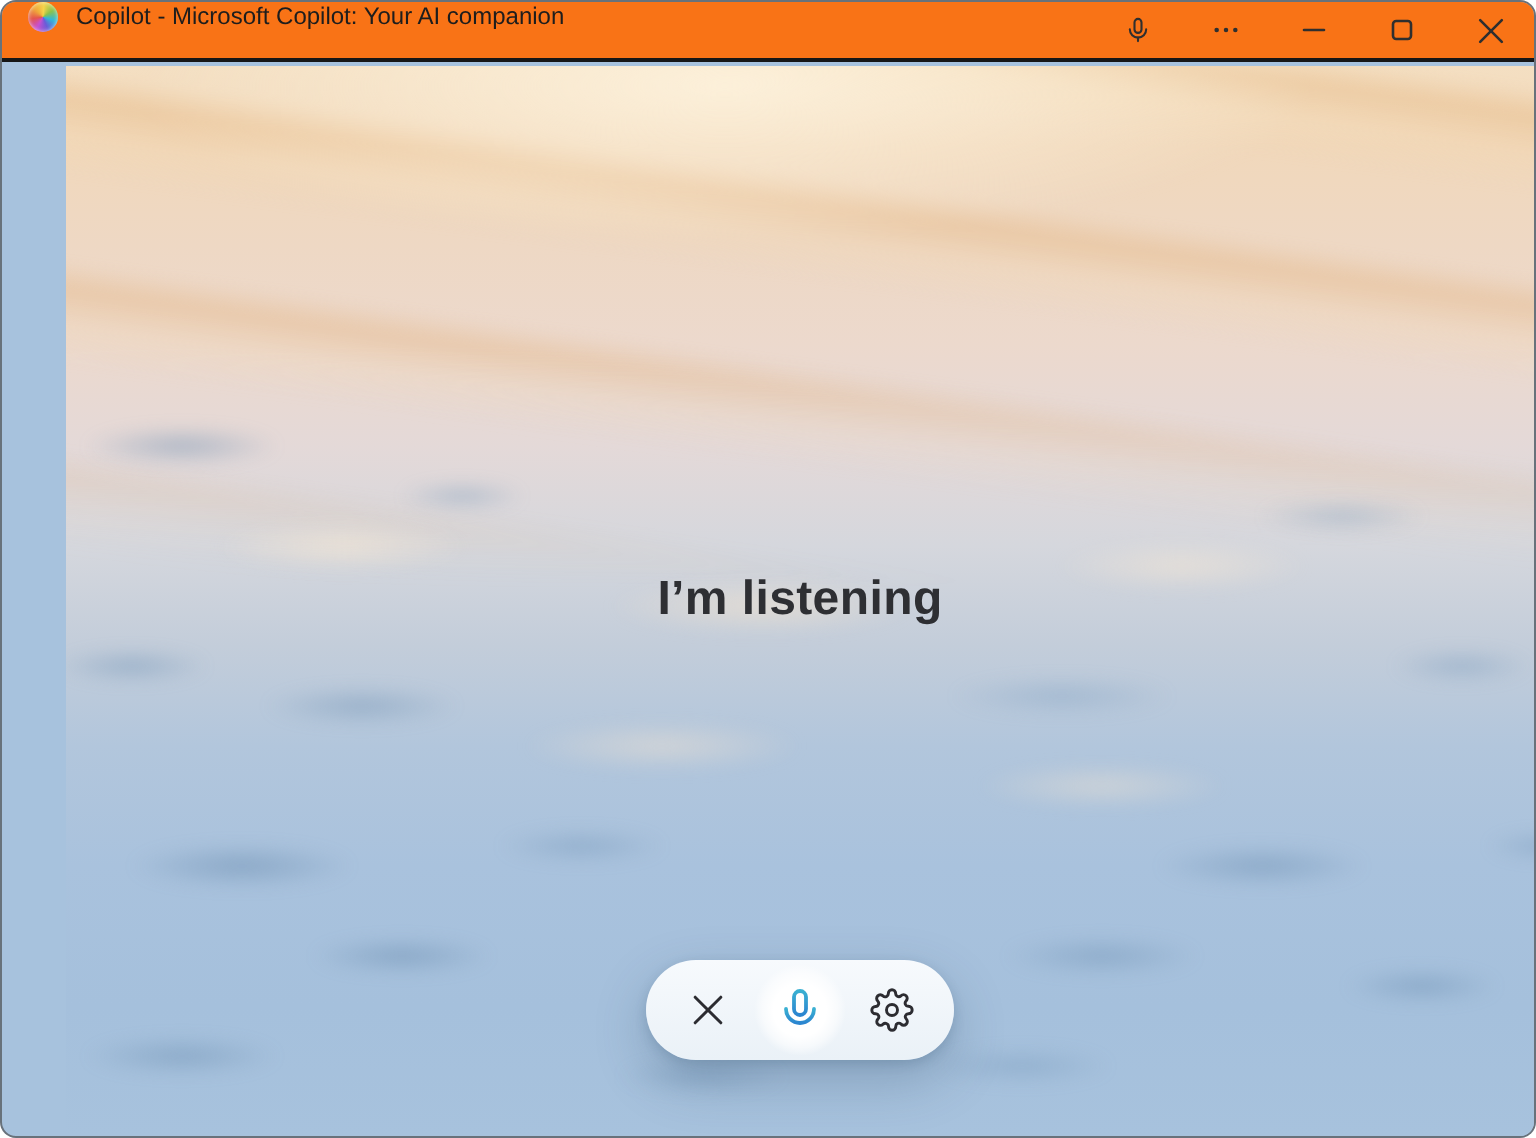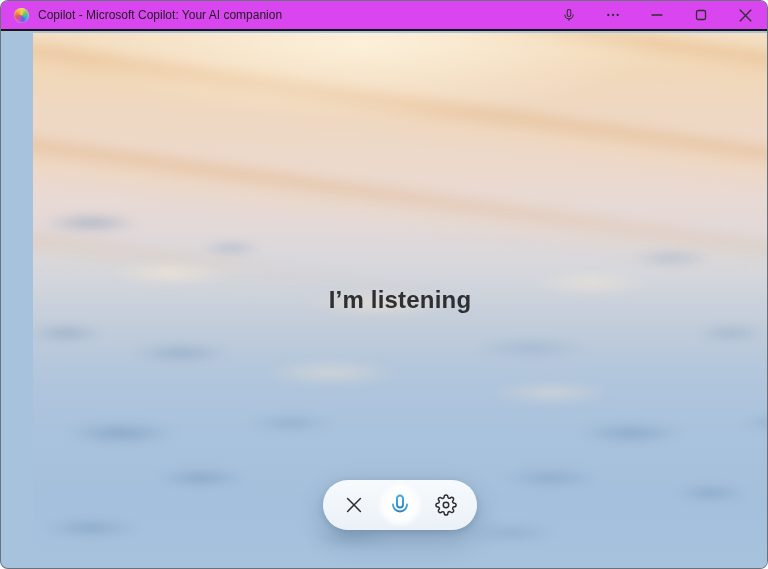--- a/index.html
+++ b/index.html
@@ -12,24 +12,24 @@
     border: 1px solid rgba(70,70,70,0.65);
     border-radius: 8px;
     overflow: hidden;
     background: #a7c2dd;
   }
 
   
   .titlebar {
     position: relative;
     height: 30px;
-    background: #d946ef;
+    background: #f97316;
     border-bottom: 2px solid #161616;
     display: flex;
-    align-items: center;
+    align-items: flex-start;
   }
   .app-logo {
     width: 15px; height: 15px;
     margin: 0 9px 0 13px;
     border-radius: 50%;
     background: conic-gradient(from 210deg,
       #c84fd0, #e4564e, #f0a63a, #f6d44a, #8bc34a, #31b7d8, #6a5bd8, #c84fd0);
     box-shadow: inset 0 0 2px rgba(255,255,255,.7);
     flex: 0 0 auto;
   }

